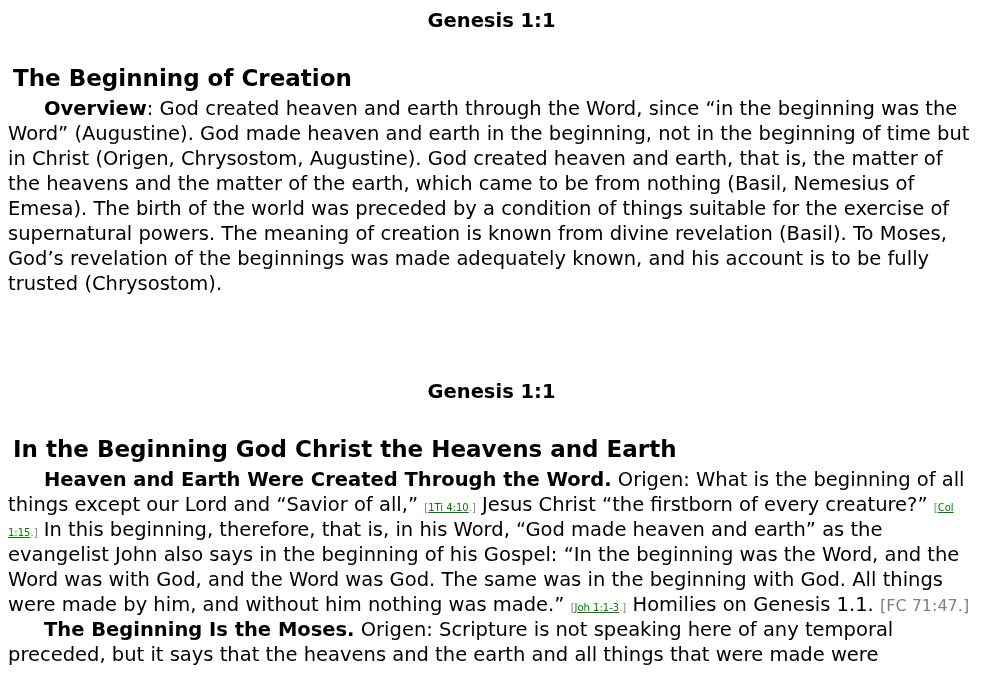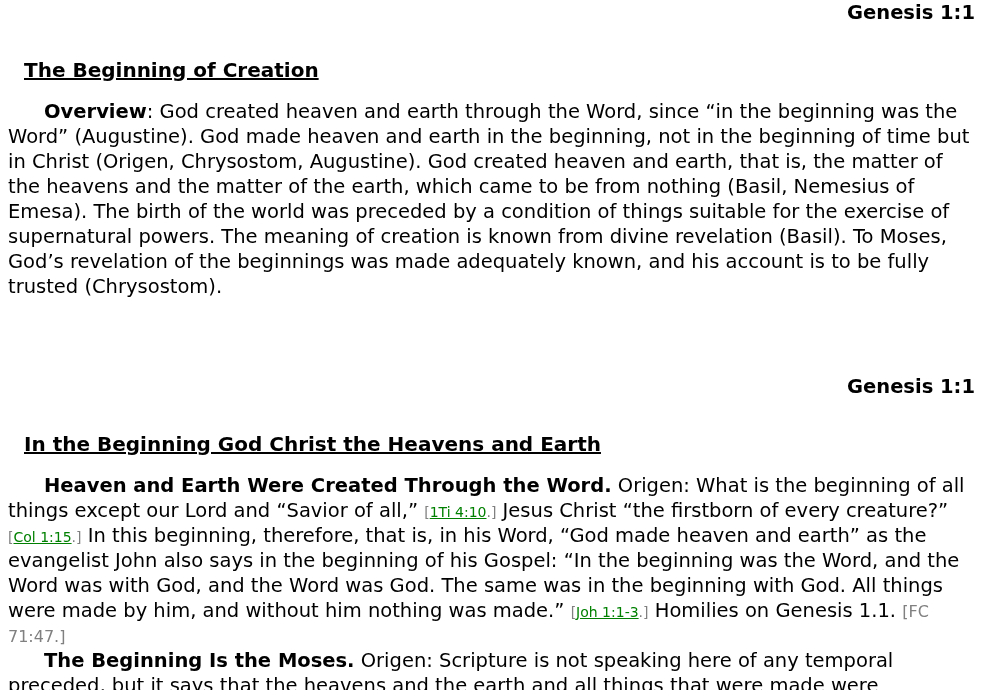--- a/index.html
+++ b/index.html
@@ -14,44 +14,43 @@
     font-family: "DejaVu Sans", sans-serif;
     color: #000000;
     font-size: 19.5px;
     line-height: 25px;
   }
   .page {
     padding: 0 8px;
     width: 967px;
   }
   .verse-title {
-    text-align: right;
+    text-align: center;
     font-weight: bold;
     font-size: 19.5px;
     margin: 0;
-    padding-top: 0;
+    padding-top: 8px;
     height: 25px;
     line-height: 25px;
   }
   .section-heading {
     font-weight: bold;
-    font-size: 20px;
-    margin: 16px;
+    font-size: 23px;
+    margin: 5px;
     line-height: 25px;
-    text-decoration: underline;
   }
   p.para {
     margin: 0;
   }
   .lead {
     font-weight: bold;
     margin-left: 36px;
   }
   .ref {
-    font-size: 14px;
+    font-size: 10px;
     color: #808080;
     vertical-align: baseline;
     line-height: 10px;
   }
   .ref a {
     color: #008000;
     text-decoration: underline;
   }
   .src {
     font-size: 16px;

